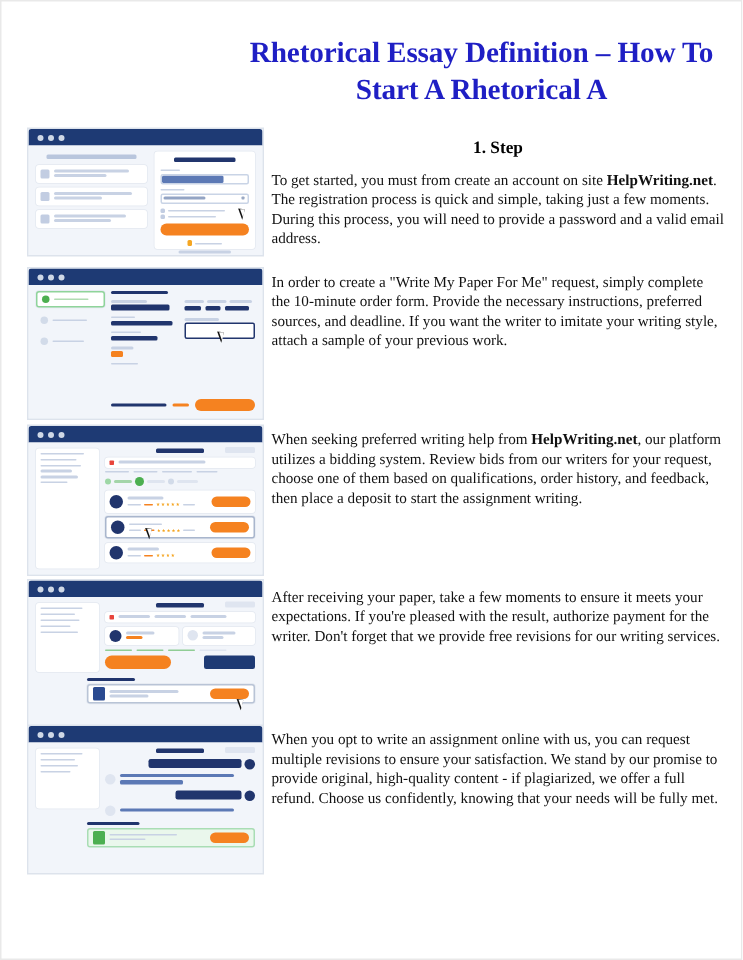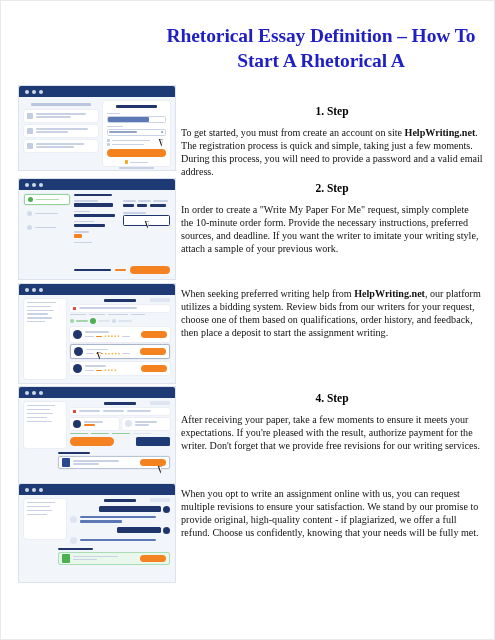--- a/index.html
+++ b/index.html
@@ -40,21 +40,21 @@
   .step-body{
     font-size:10.1px;
     line-height:13.1px;
     color:#111;
     text-align:left;
     font-family:"Liberation Serif", serif;
     margin:0;
   }
   .step-body b{font-weight:bold;}
   
-  #step-1{position:absolute;left:0;top:16px;width:302px;}
+  #step-1{position:absolute;left:0;top:4px;width:302px;}
   #step-2{position:absolute;left:0;top:93px;width:302px;}
   #step-3{position:absolute;left:0;top:198px;width:302px;}
   #step-4{position:absolute;left:0;top:303px;width:302px;}
   #step-5{position:absolute;left:0;top:398px;width:302px;}
 
   
   .shots{position:absolute;left:18px;top:85px;width:156px;}
   .shot{
     position:absolute;left:0;width:156px;
     background:#f2f5fa;
@@ -111,30 +111,28 @@
   <div class="title">Rhetorical Essay Definition – How To Start A Rhetorical A</div>
 
   <div class="steps">
 
     <div class="step" id="step-1">
       <div class="step-head">1. Step</div>
       <p class="step-body"><span>To get started, you must from create an account on site </span><b>HelpWriting.net</b><span>. The registration process is quick and simple, taking just a few moments. During this process, you will need to provide a password and a valid email address.</span></p>
     </div>
 
     <div class="step" id="step-2">
-      <div class="step-head">2. Step</div>
       <p class="step-body"><span>In order to create a "Write My Paper For Me" request, simply complete the 10-minute order form. Provide the necessary instructions, preferred sources, and deadline. If you want the writer to imitate your writing style, attach a sample of your previous work.</span><b></b><span></span></p>
     </div>
 
     <div class="step" id="step-3">
       <p class="step-body"><span>When seeking preferred writing help from </span><b>HelpWriting.net</b><span>, our platform utilizes a bidding system. Review bids from our writers for your request, choose one of them based on qualifications, order history, and feedback, then place a deposit to start the assignment writing.</span></p>
     </div>
 
     <div class="step" id="step-4">
-      <div class="step-head">4. Step</div>
       <p class="step-body"><span>After receiving your paper, take a few moments to ensure it meets your expectations. If you're pleased with the result, authorize payment for the writer. Don't forget that we provide free revisions for our writing services.</span><b></b><span></span></p>
     </div>
 
     <div class="step" id="step-5">
       <p class="step-body"><span>When you opt to write an assignment online with us, you can request multiple revisions to ensure your satisfaction. We stand by our promise to provide original, high-quality content - if plagiarized, we offer a full refund. Choose us confidently, knowing that your needs will be fully met.</span><b></b><span></span></p>
     </div>
 
   </div>
 
   <div class="shots">

